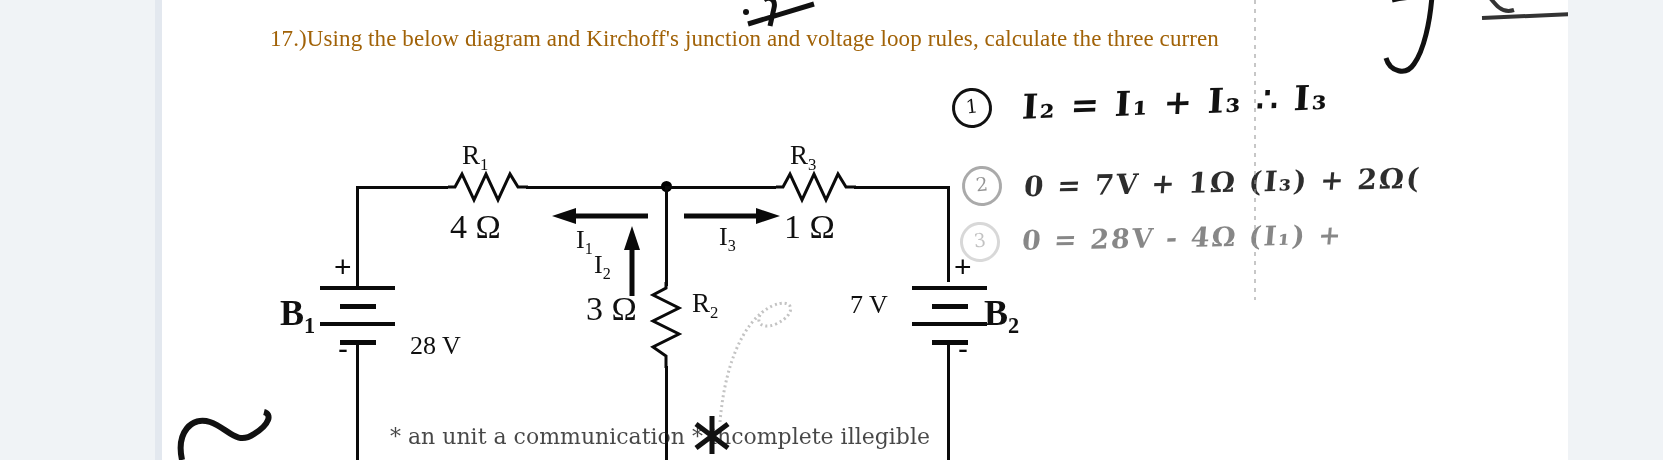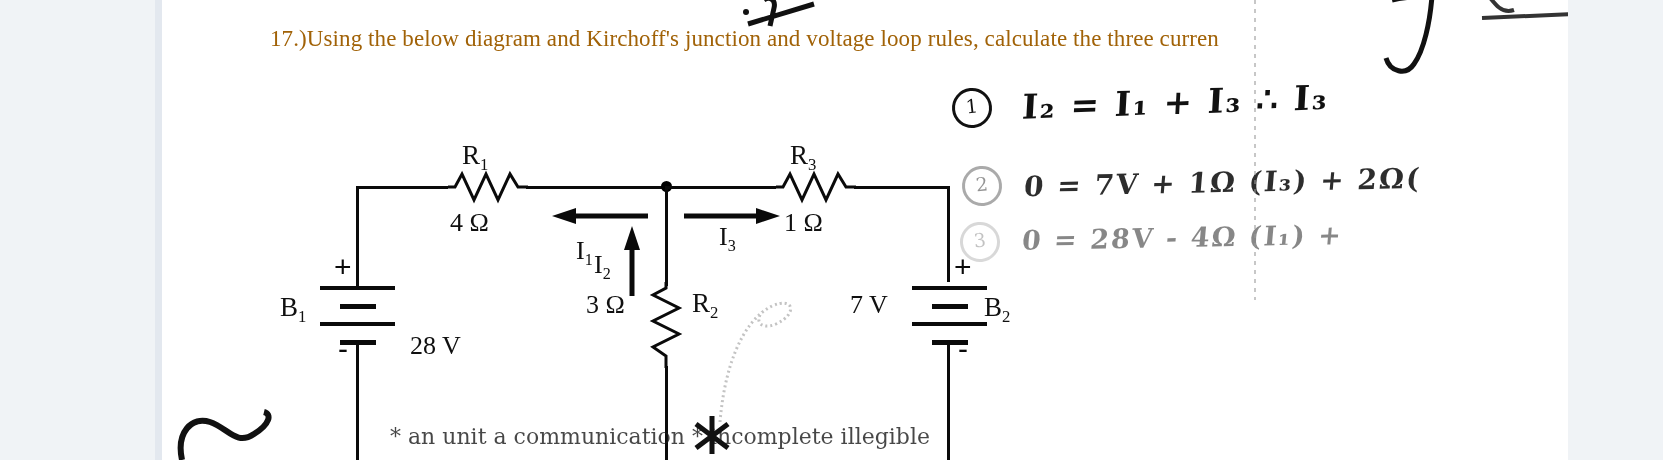--- a/index.html
+++ b/index.html
@@ -77,23 +77,23 @@
 
   .label {
     position: absolute;
     font-family: "Liberation Serif", serif;
     color: #101010;
     white-space: nowrap;
   }
   .label sub { font-size: 0.62em; }
 
   .r-name { font-size: 27px; }
-  .r-val  { font-size: 26px; }
+  .r-val  { font-size: 34px; }
   .v-val  { font-size: 26px; }
-  .b-name { font-size: 27px; }
+  .b-name { font-size: 36px; font-weight: bold; }
   .i-name { font-size: 26px; }
 
   .sign {
     position: absolute;
     font-family: "Liberation Sans", sans-serif;
     font-size: 30px;
     color: #0a0a0a;
     line-height: 1;
   }
 
@@ -217,21 +217,21 @@
 
     <div class="label r-name" style="left:530px; top:288px;">
       <span>R</span><sub>2</sub>
     </div>
     <div class="label r-val" style="left:424px; top:290px;">3 Ω</div>
 
     <svg style="position:absolute; left:390px; top:206px;" width="96" height="20">
       <line x1="20" y1="10" x2="96" y2="10" stroke="#0a0a0a" stroke-width="5"></line>
       <polygon points="0,10 24,2 24,18" fill="#0a0a0a"></polygon>
     </svg>
-    <div class="label i-name" style="left:414px; top:236px;text-align:center;">
+    <div class="label i-name" style="left:414px; top:225px;text-align:center;">
       <span>I</span><sub>1</sub>
     </div>
 
     <svg style="position:absolute; left:460px; top:226px;" width="20" height="70">
       <line x1="10" y1="70" x2="10" y2="18" stroke="#0a0a0a" stroke-width="5"></line>
       <polygon points="10,0 2,24 18,24" fill="#0a0a0a"></polygon>
     </svg>
     <div class="label i-name" style="left:432px; top:250px;">
       <span>I</span><sub>2</sub>
     </div>

